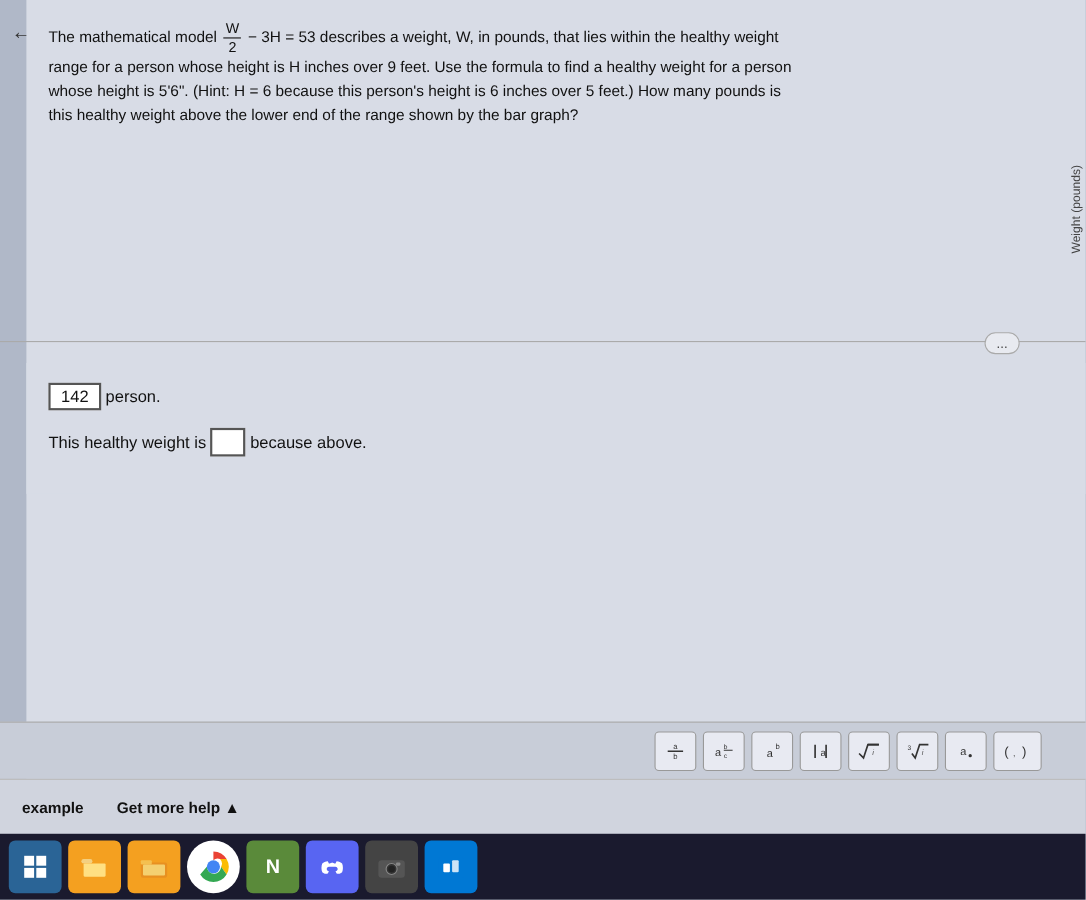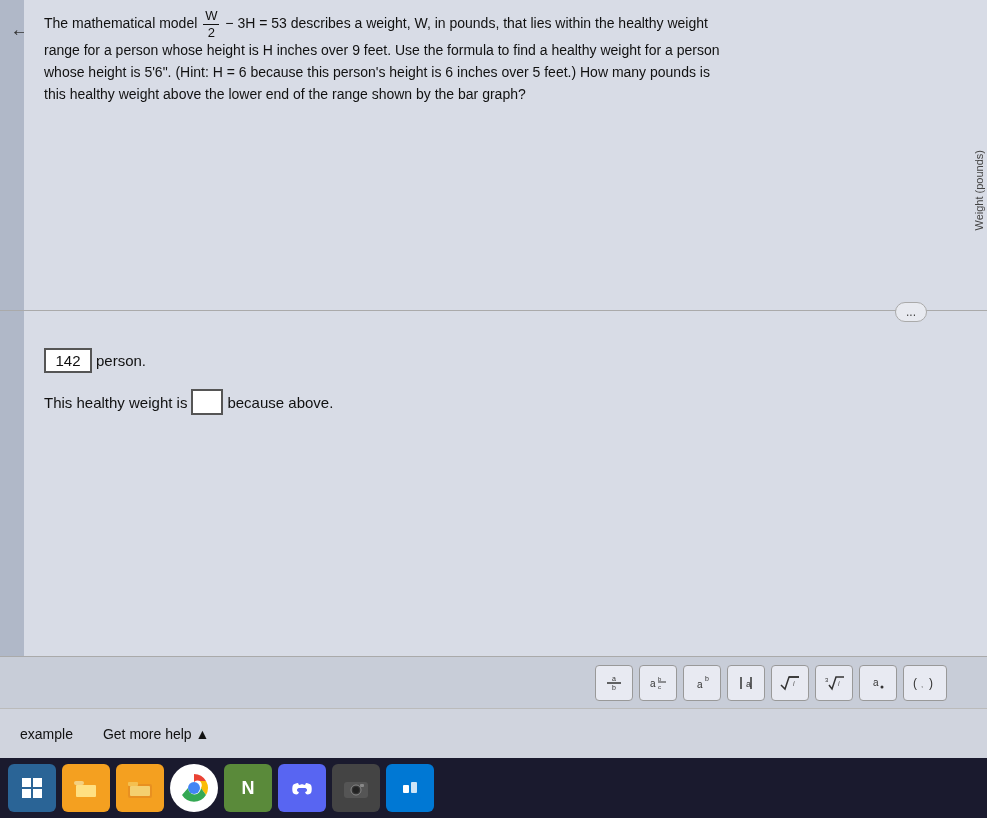--- a/index.html
+++ b/index.html
@@ -21,21 +21,21 @@
       cursor: pointer;
     }
 
     .main-content {
       position: absolute;
       top: 0;
       left: 24px;
       right: 0;
       bottom: 110px;
       background: #d8dce6;
-      padding: 8px 20px 0 20px;
+      padding: 18px 20px 0 20px;
     }
 
     .question-text {
       font-size: 14px;
       color: #111;
       line-height: 1.55;
       max-width: 900px;
     }
 
     .question-text .fraction {
@@ -171,21 +171,21 @@
       background: #d0d4de;
       display: flex;
       align-items: center;
       padding: 0 20px;
       gap: 30px;
       border-top: 1px solid #bbb;
     }
 
     .bottom-link {
       font-size: 14px;
-      font-weight: normal;
+      font-weight: bold;
       color: #111;
       cursor: pointer;
       text-decoration: none;
     }
 
     .taskbar {
       position: absolute;
       bottom: 0;
       left: 0;
       right: 0;

